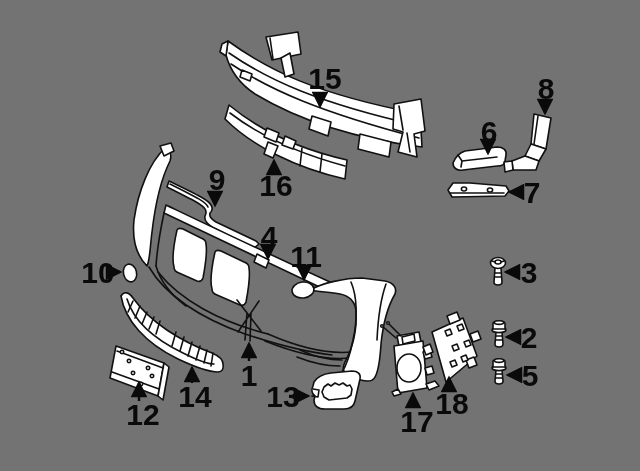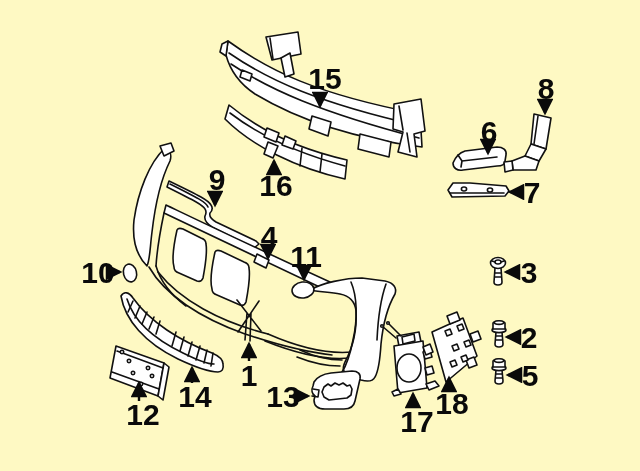--- a/index.html
+++ b/index.html
@@ -1,16 +1,16 @@
 <!DOCTYPE html>
 <html><head>
 <meta charset="utf-8">
 <style>
   html,body{margin:0;padding:0;background:#fff;}
-  .stage{position:relative;width:640px;height:471px;background:#fef9c3;overflow:hidden;}
+  .stage{position:relative;width:640px;height:471px;background:#737373;overflow:hidden;}
   svg{display:block;}
   .part path, .part line, .part ellipse, .part circle, .part rect, .part polyline{
     fill:#ffffff;stroke:#111111;stroke-width:1.6;stroke-linejoin:round;stroke-linecap:round;
   }
   .part .ln{fill:none;}
   .part .hole{fill:#ffffff;}
   .callout text{
     font-family:"Liberation Sans", sans-serif;
     font-weight:bold;font-size:30px;fill:#0a0a0a;
     text-anchor:middle;

